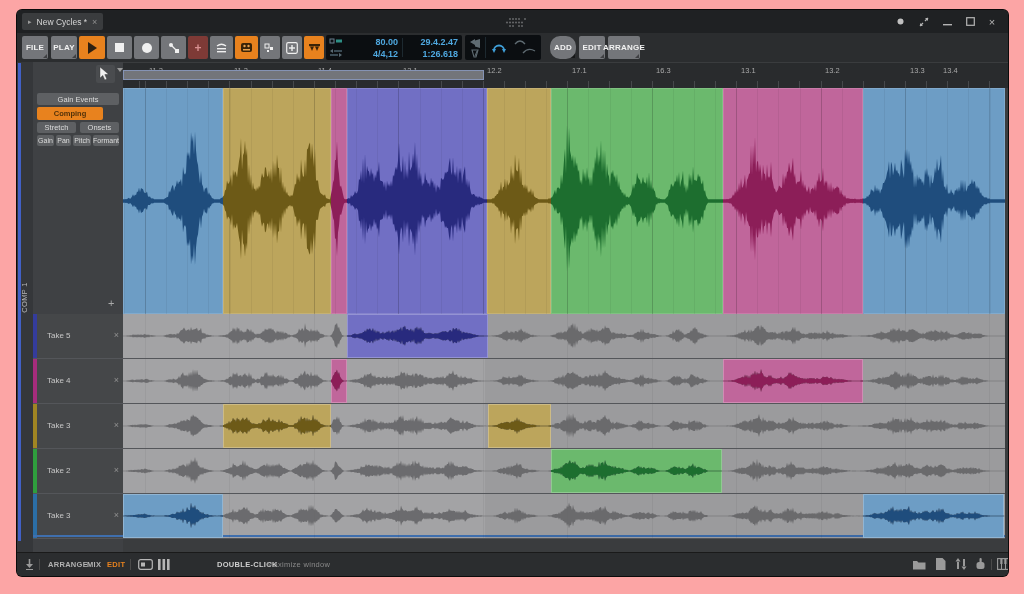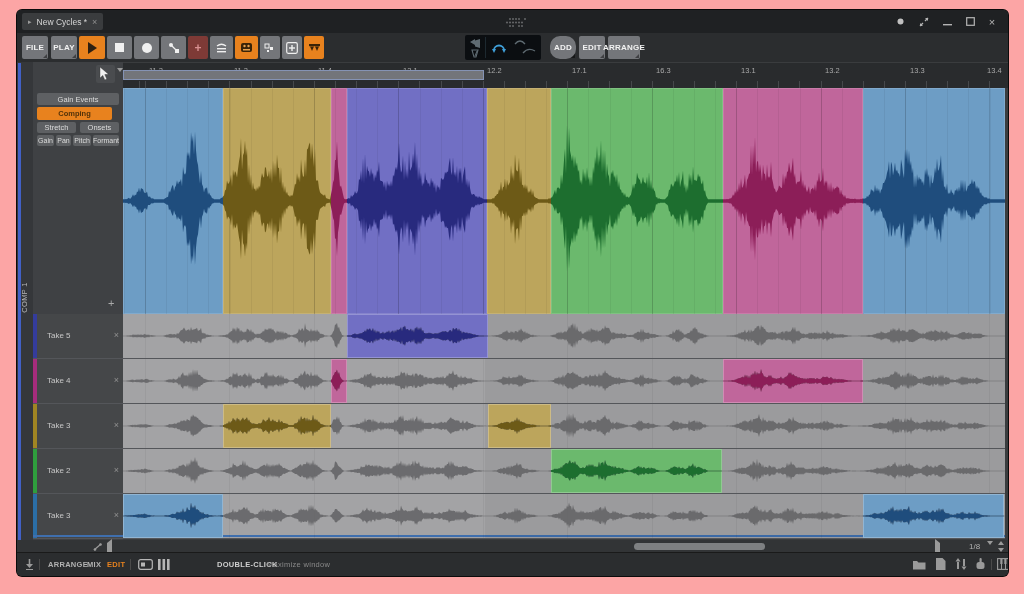--- a/index.html
+++ b/index.html
@@ -183,20 +183,40 @@
             <rect x="3" y="5.3" width="6" height="1.4" fill="#f0f0f0"></rect>
           </svg>
     </div>
     <div class="btn orange" style="left:287px;width:20px;">
       <svg width="13" height="10">
             <rect x="1" y="1" width="11" height="2.2" fill="#3a2408"></rect>
             <path d="M2,3.5 l4,0 -2,4.5z M7,3.5 l4,0 -2,4.5z" fill="#3a2408"></path>
           </svg>
     </div>
 
+    <div class="display">
+      <div class="col" style="left:3px;width:14px;">
+        <svg width="14" height="25">
+          <rect x="1" y="4" width="4" height="4" fill="none" stroke="#6a7f8e" stroke-width="1"></rect>
+              <rect x="7" y="4.5" width="6" height="3" fill="#2e8f86"></rect>
+          <path d="M1,16 l3,-2 0,4z M13,20 l-3,-2 0,4z" fill="#5a6a74"></path>
+              <rect x="5" y="15" width="8" height="2" fill="#3a4b55"></rect>
+              <rect x="1" y="19" width="8" height="2" fill="#3a4b55"></rect>
+        </svg>
+      </div>
+      <div class="col" style="left:18px;width:54px;">
+        <div class="dline" style="margin-top:1px;">80.00</div>
+        <div class="dline">4/4,12</div>
+      </div>
+      <div class="abs" style="left:76px;top:3px;width:1px;height:19px;background:#1d2930;"></div>
+      <div class="col" style="left:78px;width:54px;">
+        <div class="dline" style="margin-top:1px;">29.4.2.47</div>
+        <div class="dline">1:26.618</div>
+      </div>
+    </div>
 
     <div class="displaybox2">
       <svg class="abs" style="left:3px;top:2px;" width="14" height="21">
         <path d="M2,5 l5,-3 0,6z M7,3.5 l5,-1.5 0,9 -5,-1.5z" fill="#5f6b72"></path>
         <path d="M4,13 l6,0 -2,7 -2,0z" fill="none" stroke="#5f6b72" stroke-width="1.1"></path>
             <line x1="7" y1="19" x2="9" y2="14" stroke="#5f6b72" stroke-width="1"></line>
       </svg>
       <div class="abs" style="left:20px;top:2px;width:1px;height:21px;background:#1d2930;"></div>
       <svg class="abs" style="left:25px;top:6px;" width="18" height="13">
         <path d="M4,9 a5,4.5 0 1 1 10,0" fill="none" stroke="#3f9fd8" stroke-width="1.8"></path>
@@ -223,21 +243,21 @@
 
     <div class="hpanel">
       <div class="abs" style="left:63px;top:3px;width:19px;height:18px;background:#4a4c4f;border-radius:2px;">
         <svg width="13" height="14" style="margin:2px 0 0 3px;">
           <path d="M1,0 L1,11 L3.8,8.4 L5.8,13 L7.8,12 L5.8,7.6 L9.5,7.2 Z" fill="#f0f0f0" stroke="#333" stroke-width="0.4"></path>
         </svg>
       </div>
       <div class="abs" style="left:84px;top:10px;"><span class="tri-d"></span></div>
 
       <div class="pbtn" style="left:4px;top:31px;width:82px;height:12px;">Gain Events</div>
-      <div class="pbtn sel" style="left:4px;top:45px;width:75px;height:13px;">Comping</div>
+      <div class="pbtn sel" style="left:4px;top:45px;width:66px;height:13px;">Comping</div>
       <div class="pbtn" style="left:4px;top:60px;width:39px;height:11px;">Stretch</div>
       <div class="pbtn" style="left:47px;top:60px;width:39px;height:11px;">Onsets</div>
       <div class="pbtn" style="left:4px;top:73px;width:17px;height:11px;font-size:7px;">Gain</div>
       <div class="pbtn" style="left:23px;top:73px;width:15px;height:11px;font-size:7px;">Pan</div>
       <div class="pbtn" style="left:40px;top:73px;width:18px;height:11px;font-size:7px;">Pitch</div>
       <div class="pbtn" style="left:60px;top:73px;width:26px;height:11px;font-size:7px;">Formant</div>
 
       <div class="abs" style="left:75px;top:235px;font-size:11px;color:#aaaaaa;">+</div>
     </div>
 
@@ -245,21 +265,21 @@
       <span class="rlabel" style="left:26px">11.2</span>
       <span class="rlabel" style="left:111px">11.3</span>
       <span class="rlabel" style="left:195px">11.4</span>
       <span class="rlabel" style="left:280px">12.1</span>
       <span class="rlabel" style="left:364px">12.2</span>
       <span class="rlabel" style="left:449px">17.1</span>
       <span class="rlabel" style="left:533px">16.3</span>
       <span class="rlabel" style="left:618px">13.1</span>
       <span class="rlabel" style="left:702px">13.2</span>
       <span class="rlabel" style="left:787px">13.3</span>
-      <span class="rlabel" style="left:864px">13.4</span>
+      <span class="rlabel" style="left:820px">13.4</span>
       <div class="loopbar"></div>
       <div class="rticks"></div>
     </div>
 
     <div class="main" id="comp-main">
           <div class="seg" style="left: 740px; width: 142px; background: rgb(109, 157, 197);"></div>
           <div class="seg" style="left: 600px; width: 140px; background: rgb(192, 102, 155);"></div>
           <div class="seg" style="left: 428px; width: 172px; background: rgb(107, 185, 109);"></div>
           <div class="seg" style="left: 364px; width: 64px; background: rgb(188, 165, 92);"></div>
           <div class="seg" style="left: 224px; width: 140px; background: rgb(113, 111, 196);"></div>
@@ -419,35 +439,20 @@
               </clipPath>
             </defs>
             <use href="#wp4" fill="#626264" opacity="0.85"></use>
             <use href="#wp4" fill="#1f4d7d" clip-path="url(#cl4_0)"></use>
             <use href="#wp4" fill="#1f4d7d" clip-path="url(#cl4_1)"></use>
           </svg>
         </div>
 
     <div class="bottomline"></div>
 
-    <div class="scrollstrip">
-      <svg class="abs" style="left:76px;top:3px;" width="10" height="8">
-        <line x1="1" y1="7" x2="8" y2="1" stroke="#9a9a9a" stroke-width="1.2"></line>
-            <circle cx="2" cy="6.5" r="1.3" fill="#9a9a9a"></circle>
-            <circle cx="7.5" cy="1.5" r="1.3" fill="#9a9a9a"></circle>
-      </svg>
-      <div class="abs" style="left:90px;top:3px;"><span class="tri-l"></span></div>
-      <div class="thumb"></div>
-      <div class="abs" style="left:918px;top:3px;"><span class="tri-r"></span></div>
-      <span class="abs" style="left:952px;top:2px;font-size:8px;color:#b0b0b0;">1/8</span>
-      <div class="abs" style="left:970px;top:5px;"><span class="tri-d"></span></div>
-      <svg class="abs" style="left:980px;top:1px;" width="8" height="11">
-        <path d="M4,0 l3,4 -6,0z M4,11 l3,-4 -6,0z" fill="#9a9a9a"></path>
-      </svg>
-    </div>
   </div>
 
   <div class="statusbar">
     <svg class="abs" style="left:8px;top:6px;" width="9" height="11">
       <rect x="3.7" y="0" width="1.6" height="6" fill="#9a9a9a"></rect>
           <path d="M1,5 l7,0 -3.5,4z" fill="#9a9a9a"></path>
           <rect x="1" y="10" width="7" height="1.2" fill="#9a9a9a"></rect>
     </svg>
     <div class="sdiv" style="left:22px;"></div>
     <span class="sitem" style="left:31px;">ARRANGE</span>

